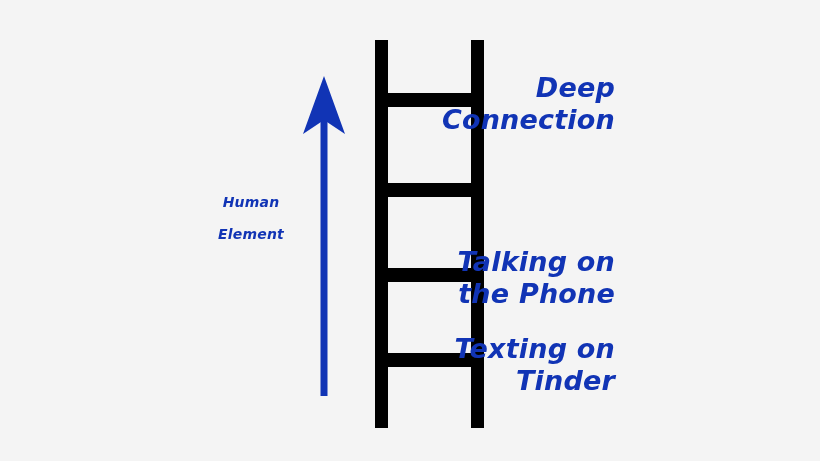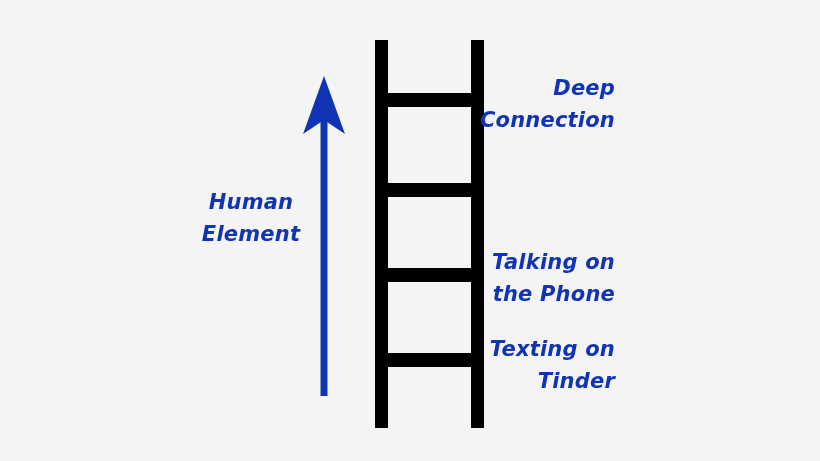--- a/index.html
+++ b/index.html
@@ -34,21 +34,21 @@
   #axis-caption {
     position: absolute;
     left: 186px;
     top: 186px;
     width: 130px;
     text-align: center;
     color: #1134b5;
     font-family: "DejaVu Sans", sans-serif;
     font-style: italic;
     font-weight: 700;
-    font-size: 21px;
+    font-size: 14px;
     line-height: 32px;
     letter-spacing: 0.2px;
     white-space: pre-line;
   }
 
   
   #ladder {
     position: absolute;
     left: 370px;
     top: 34px;
@@ -60,21 +60,21 @@
   
   .rung-label {
     position: absolute;
     left: 420px;
     width: 195px;
     text-align: right;
     color: #1134b5;
     font-family: "DejaVu Sans", sans-serif;
     font-style: italic;
     font-weight: 700;
-    font-size: 21px;
+    font-size: 27px;
     line-height: 32px;
     letter-spacing: 0.2px;
     white-space: pre-line;
   }
   #label-0 { top: 72px; }
   #label-1 { top: 159px; }
   #label-2 { top: 246px; }
   #label-3 { top: 333px; }
 </style>
 </head>

